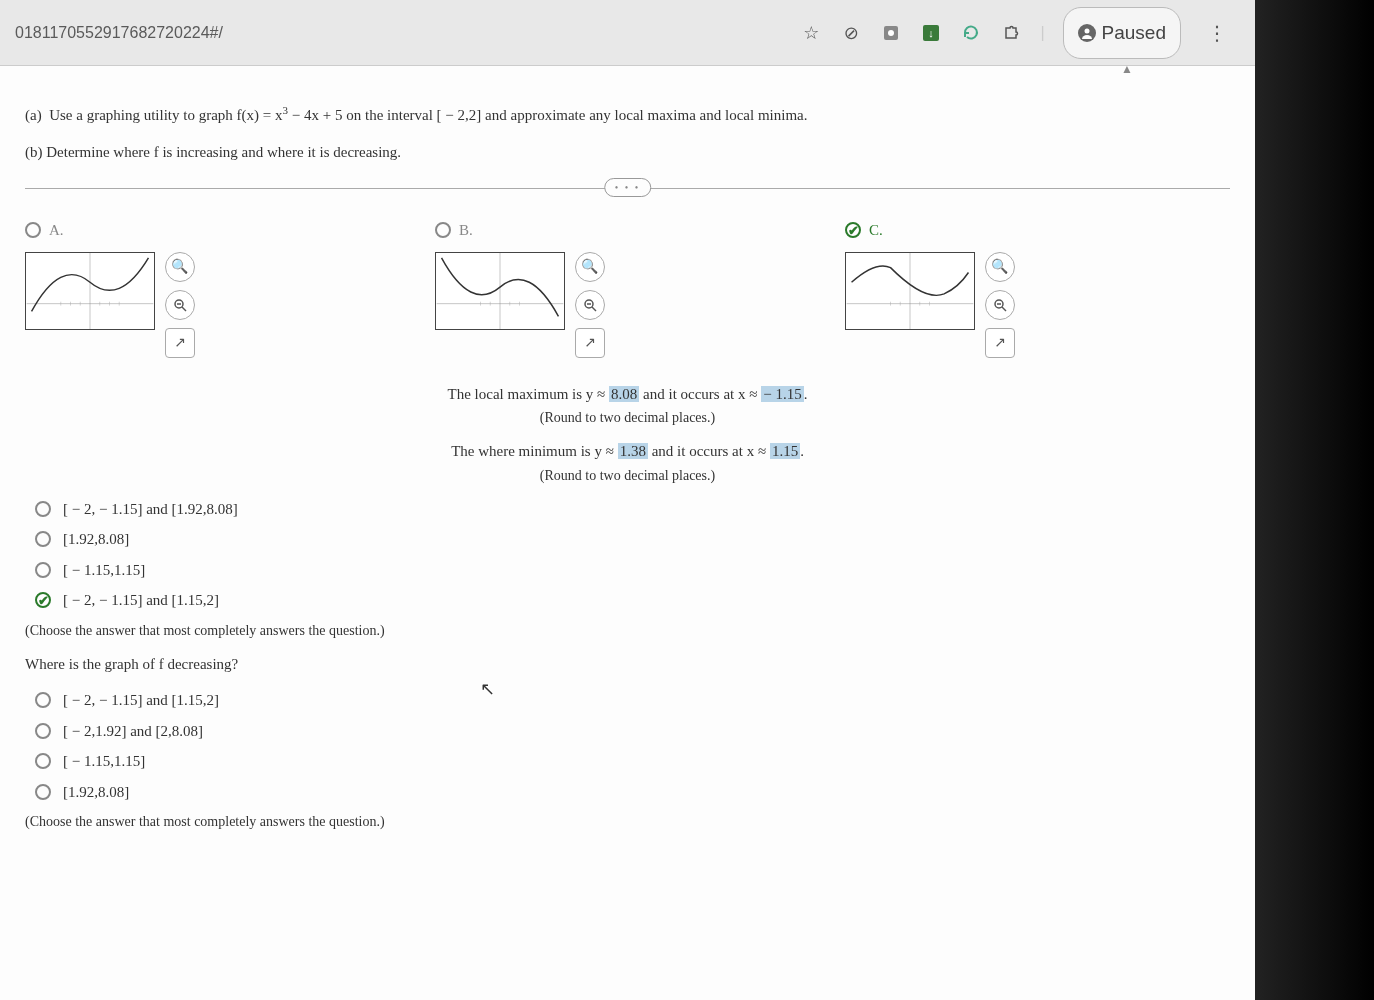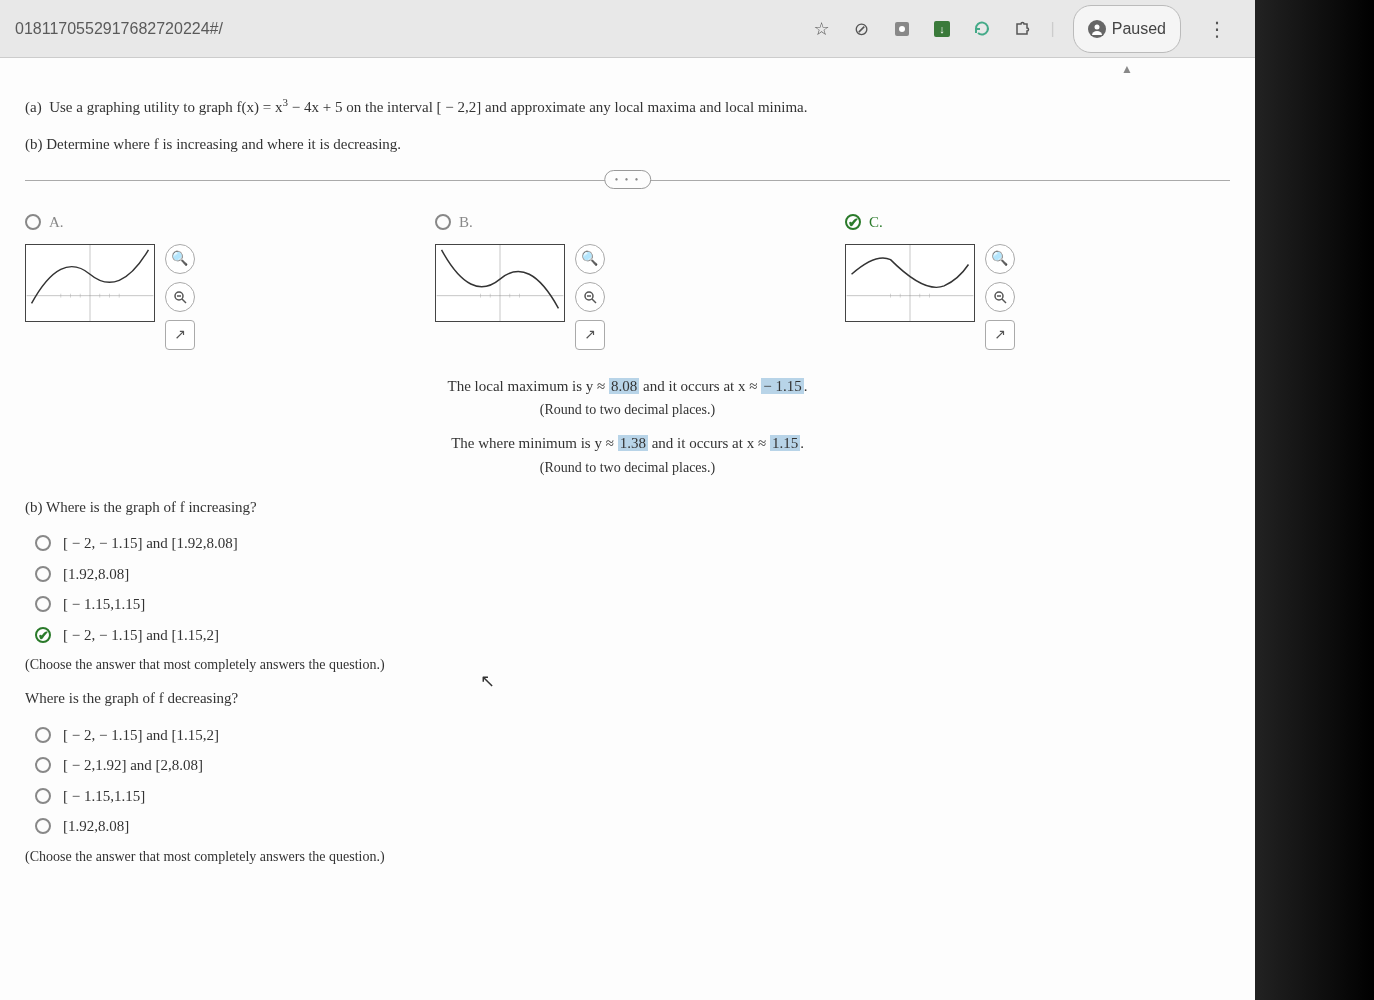--- a/index.html
+++ b/index.html
@@ -11,21 +11,21 @@
       overflow: hidden;
       position: relative;
     }
     .browser-frame {
       background: #f0f0f0;
       width: 1255px;
       height: 1000px;
       position: relative;
     }
     .url-bar {
-      height: 58px;
+      height: 66px;
       background: #e8e8e8;
       display: flex;
       align-items: center;
       padding: 0 10px;
       border-bottom: 1px solid #ccc;
     }
     .url-text {
       flex: 1;
       color: #5a5a5a;
       font-size: 16px;
@@ -49,21 +49,21 @@
     }
     .paused-btn {
       display: flex;
       align-items: center;
       gap: 6px;
       padding: 14px 14px;
       border: 1px solid #bbb;
       border-radius: 18px;
       background: #f5f5f5;
       color: #444;
-      font-size: 16px;
+      font-size: 19px;
       cursor: pointer;
     }
     .paused-btn .avatar {
       width: 18px;
       height: 18px;
       border-radius: 50%;
       background: #666;
       display: flex;
       align-items: center;
       justify-content: center;
@@ -378,21 +378,20 @@
     <div class="answer-block">
       <span>The local maximum is y ≈ </span><span class="highlight">8.08</span><span> and it occurs at x ≈ </span><span class="highlight">− 1.15</span>.
       <div class="round-note">(Round to two decimal places.)</div>
     </div>
 
     <div class="answer-block">
       <span>The where minimum is y ≈ </span><span class="highlight">1.38</span><span> and it occurs at x ≈ </span><span class="highlight">1.15</span>.
       <div class="round-note">(Round to two decimal places.)</div>
     </div>
 
-    <div class="question-text" style="margin-top:18px">(b) Where is the graph of f increasing?</div>
 
     <div class="option-list">
       <div class="option-item">
         <span class="radio-circle"></span>
         <span>[ − 2, − 1.15] and [1.92,8.08]</span>
       </div>
       <div class="option-item">
         <span class="radio-circle"></span>
         <span>[1.92,8.08]</span>
       </div>

